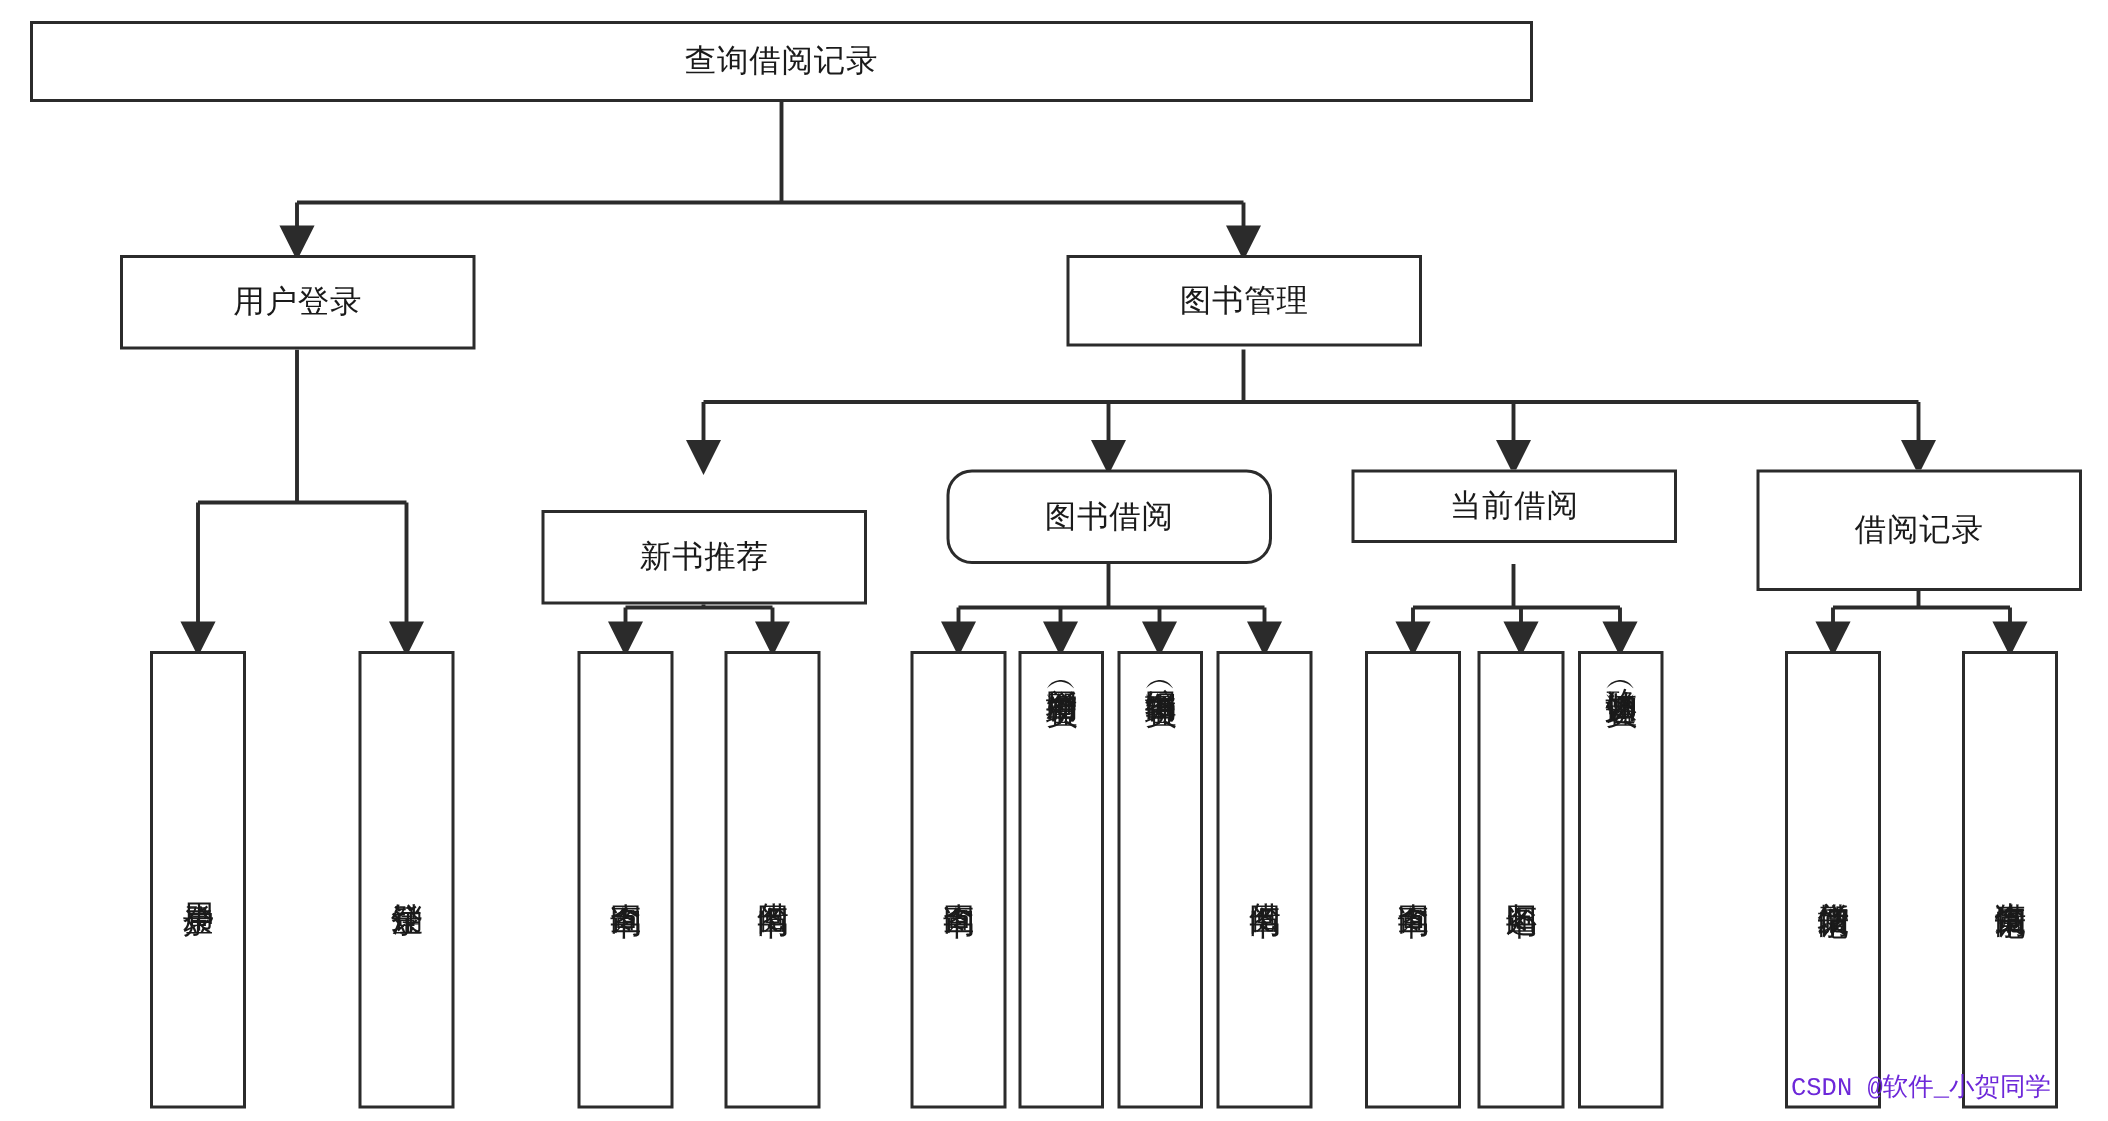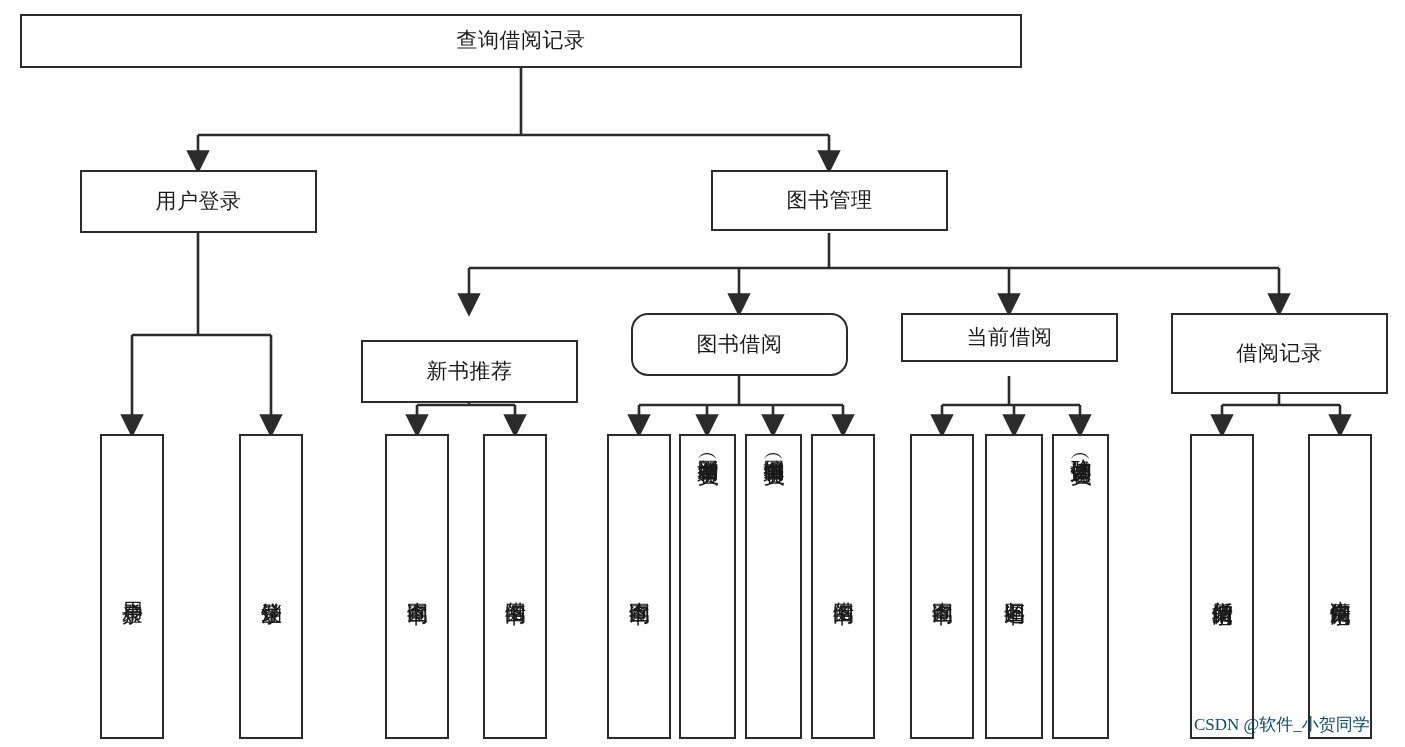--- a/index.html
+++ b/index.html
@@ -61,23 +61,23 @@
   }
   .node.vertical.centered {
     align-items: center;
     padding-top: 0;
   }
   .watermark {
     position: absolute;
     left: 1194px;
     top: 713px;
     font-size: 17px;
-    color: #0c4a6e;
+    color: #6d28d9;
     white-space: nowrap;
-    font-family: Liberation Serif, serif;
+    font-family: Liberation Mono, monospace;
   }
 </style>
 </head>
 <body>
 
 <div id="diagram-root">
 
   <svg class="connectors" viewBox="0 0 1405 747" xmlns="http://www.w3.org/2000/svg">
     <defs>
       <marker id="arrow" viewBox="0 0 12 12" refX="6" refY="6" markerWidth="9" markerHeight="9" orient="auto-start-reverse">

